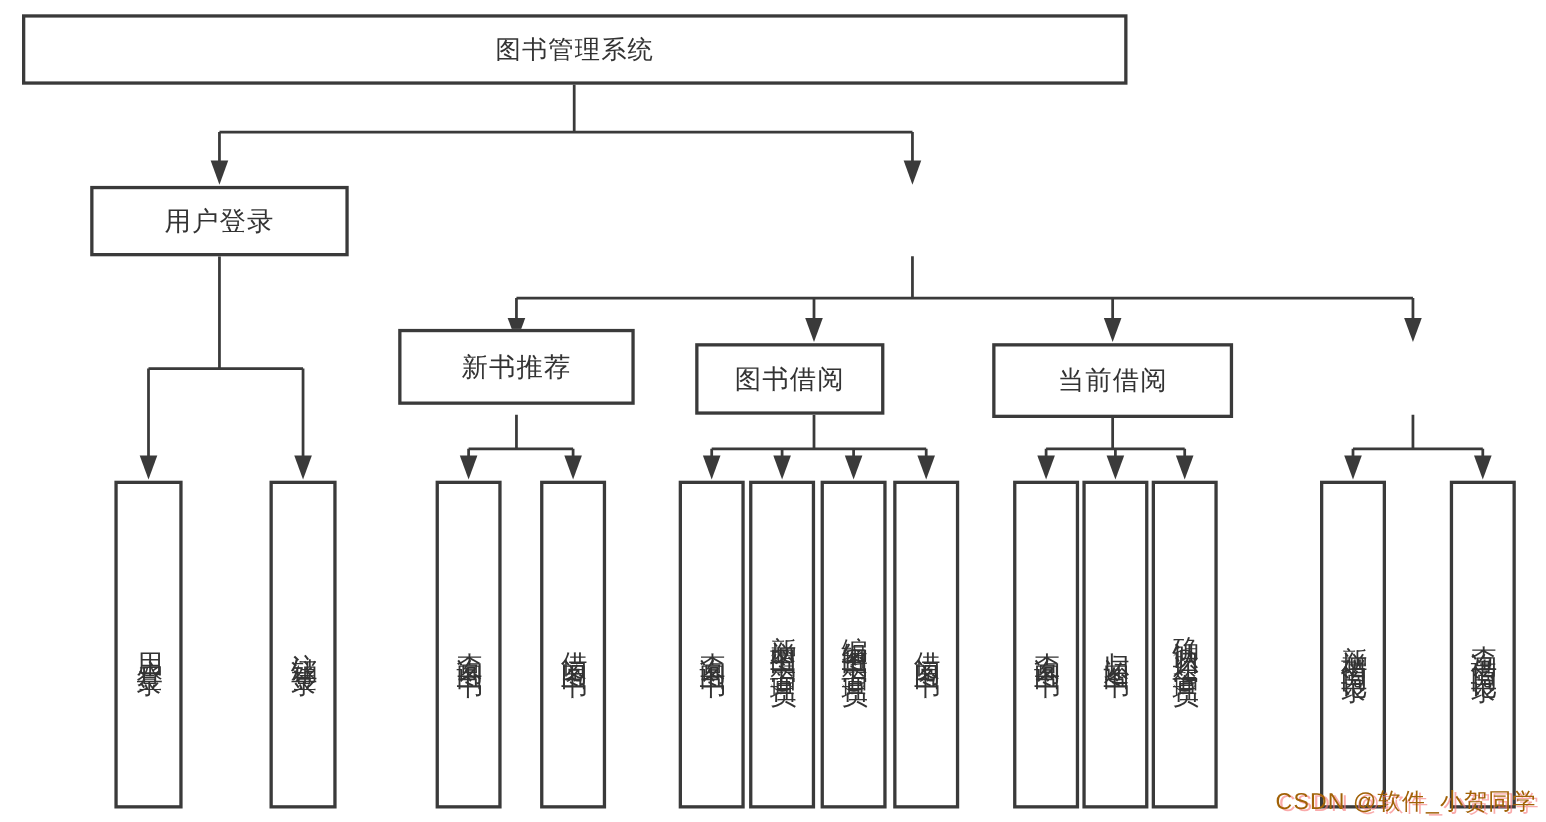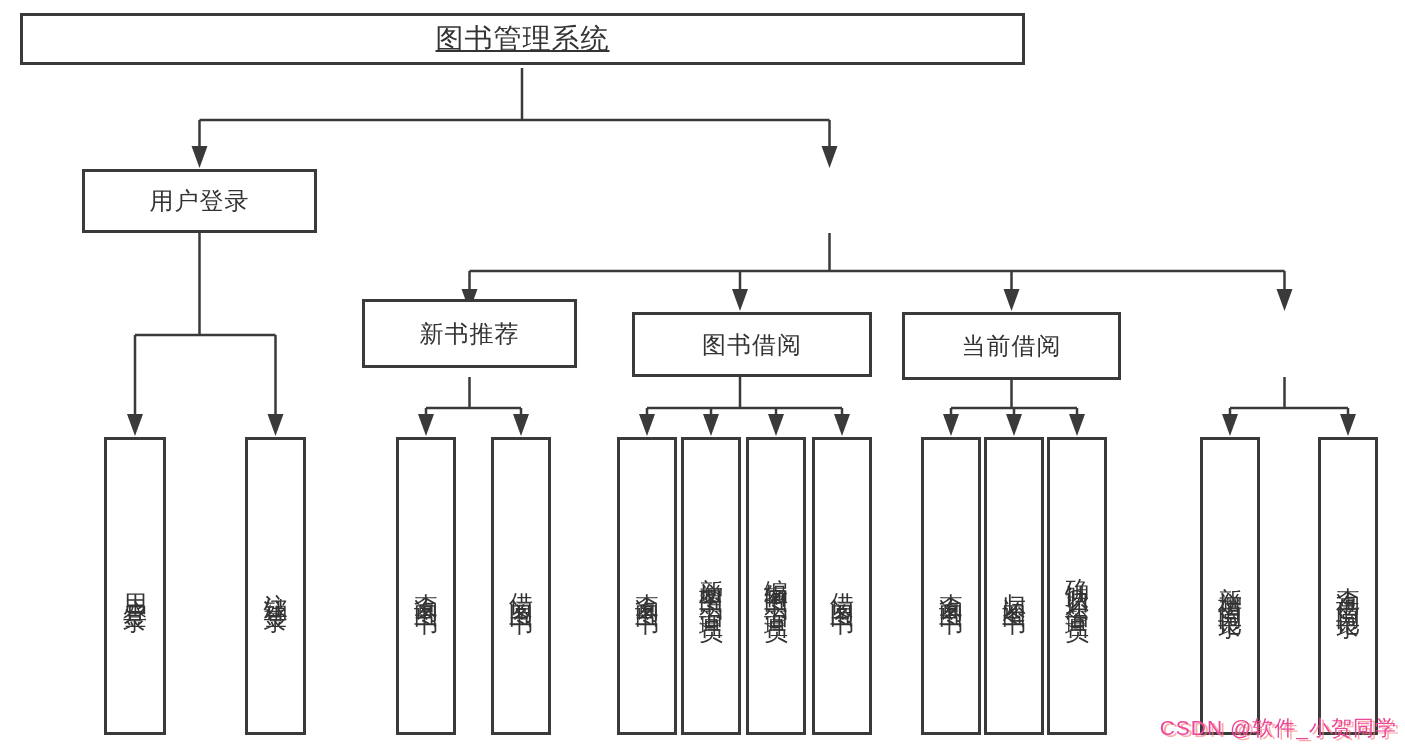--- a/index.html
+++ b/index.html
@@ -22,25 +22,25 @@
     background: #ffffff;
     border: 3px solid #3a3a3a;
     display: flex;
     align-items: center;
     justify-content: center;
     color: #333333;
     font-size: 24px;
     letter-spacing: 1px;
     white-space: nowrap;
   }
-  .root  { left: 20px;   top: 13px;  width: 1005px; height: 52px; font-size: 28px; text-decoration: underline; }
+  .root  { left: 20px;   top: 13px;  width: 1005px; height: 64px; font-size: 23px; }
   .n-user { left: 82px;  top: 169px; width: 235px; height: 64px; }
   .n-book { left: 712px; top: 169px; width: 235px; height: 64px; }
   .n-new  { left: 362px; top: 299px; width: 215px; height: 69px; }
-  .n-borrow { left: 632px; top: 312px; width: 240px; height: 65px; }
+  .n-borrow { left: 632px; top: 312px; width: 172px; height: 65px; }
   .n-cur  { left: 902px; top: 312px; width: 219px; height: 68px; }
   .n-rec  { left: 1177px; top: 312px; width: 218px; height: 65px; }
   .vbox {
     position: absolute;
     top: 437px;
     height: 298px;
     box-sizing: border-box;
     background: #ffffff;
     border: 3px solid #3a3a3a;
     display: flex;
@@ -63,21 +63,21 @@
   .d1 { left: 921px;  width: 60px; }
   .d2 { left: 984px;  width: 60px; }
   .d3 { left: 1047px; width: 60px; }
   .e1 { left: 1200px; width: 60px; }
   .e2 { left: 1318px; width: 60px; }
   .watermark {
     position: absolute;
     right: 8px;
     bottom: 5px;
     font-size: 21px;
-    color: #ec4899;
+    color: #a16207;
     text-shadow: 3px 2px 0 rgba(247, 124, 124, 0.65);
     letter-spacing: 1px;
   }
 </style>
 </head>
 <body>
 
 <div class="canvas">
 
   <svg class="connectors" viewBox="0 0 1405 747" xmlns="http://www.w3.org/2000/svg">

